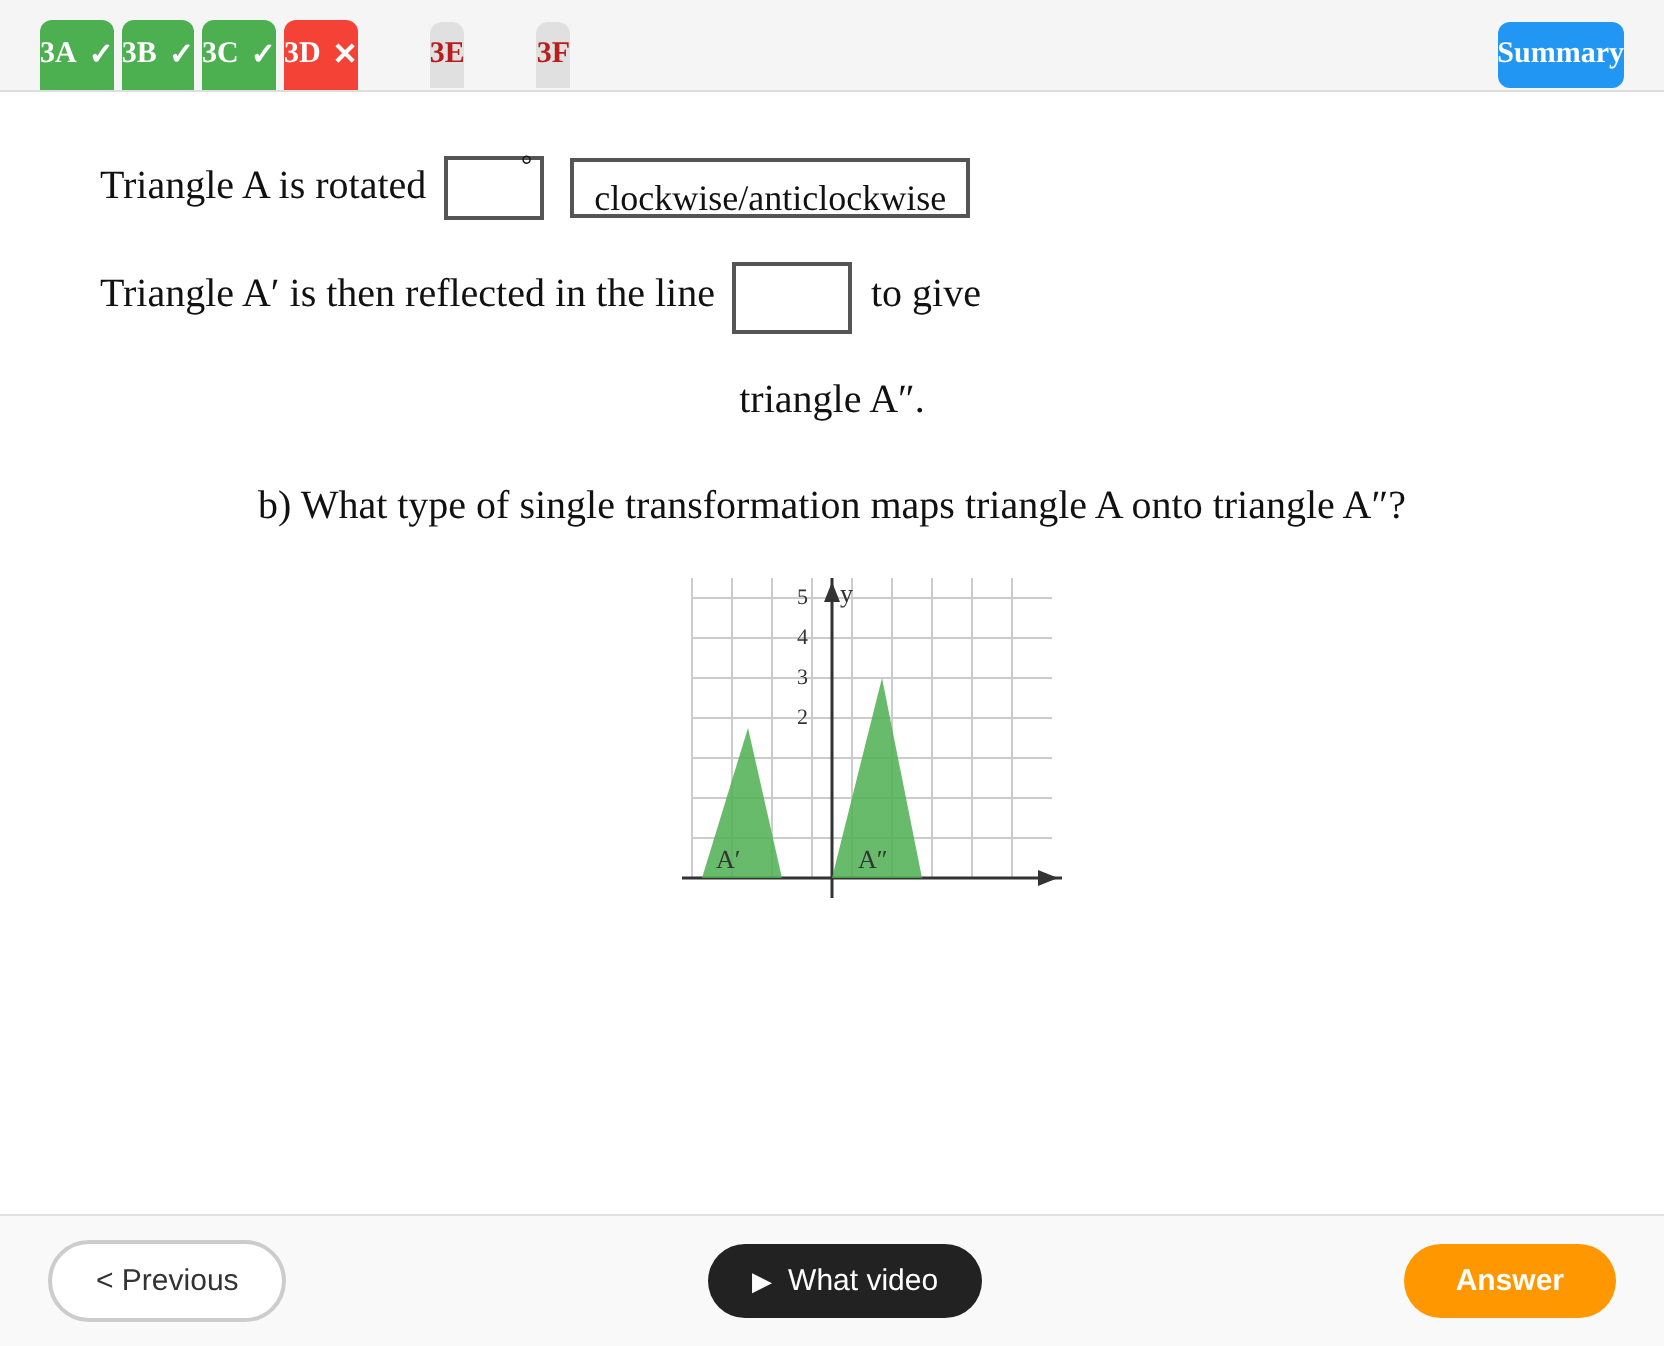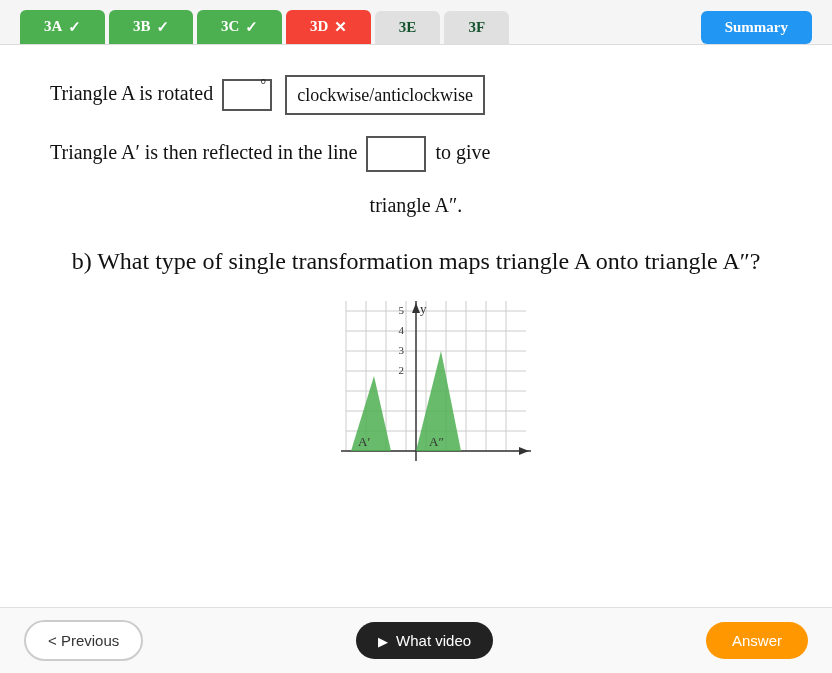--- a/index.html
+++ b/index.html
@@ -15,40 +15,41 @@
     
     .top-nav {
       display: flex;
       align-items: center;
       padding: 10px 20px 0 20px;
       gap: 4px;
       background: #f5f5f5;
       border-bottom: 1px solid #ddd;
     }
     .tab {
-      padding: 8px 24px;
+      padding: 8px 0;
       border-radius: 6px 6px 0 0;
       font-size: 15px;
       font-weight: 600;
       cursor: pointer;
       display: flex;
-      align-items: flex-start;
+      align-items: center;
       gap: 6px;
     }
     .tab-completed {
       background: #4caf50;
       color: white;
     }
     .tab-wrong {
       background: #f44336;
       color: white;
     }
     .tab-plain {
       background: #e0e0e0;
-      color: #14532d;
+      color: #b91c1c;
+      margin-left: 32px;
     }
     .tab-summary {
       background: #2196f3;
       color: white;
       margin-left: auto;
       border-radius: 6px;
     }
     .check-icon::after { content: '✓'; }
     .cross-icon::after { content: '✕'; }
 
@@ -70,21 +71,21 @@
       width: 60px;
       height: 36px;
       border: 2px solid #555;
       vertical-align: middle;
       margin: 0 4px;
     }
 
     .inline-box-wide {
       display: inline-block;
       width: 200px;
-      height: 40px;
+      height: 30px;
       border: 2px solid #555;
       vertical-align: middle;
       margin: 0 4px;
       text-align: center;
       line-height: 36px;
       font-size: 18px;
     }
 
     .degree-symbol {
       display: inline-block;
@@ -97,21 +98,21 @@
     }
     .degree-symbol::after {
       content: '°';
       position: absolute;
       top: -8px;
       right: 4px;
       font-size: 14px;
     }
 
     .question-part-b {
-      font-size: 24px;
+      font-size: 20px;
       line-height: 1.6;
       color: #111;
       margin-top: 20px;
       margin-bottom: 20px;
       text-align: center;
     }
 
     
     .graph-container {
       display: flex;
@@ -165,21 +166,21 @@
     }
 
     .btn-answer {
       padding: 10px 26px;
       background: #ff9800;
       border: none;
       border-radius: 22px;
       font-size: 15px;
       cursor: pointer;
       color: white;
-      font-weight: 400;
+      font-weight: 700;
     }
 
     .video-icon::before {
       content: '▶';
       font-size: 13px;
     }
 
     
     .graph-svg {
       position: absolute;

